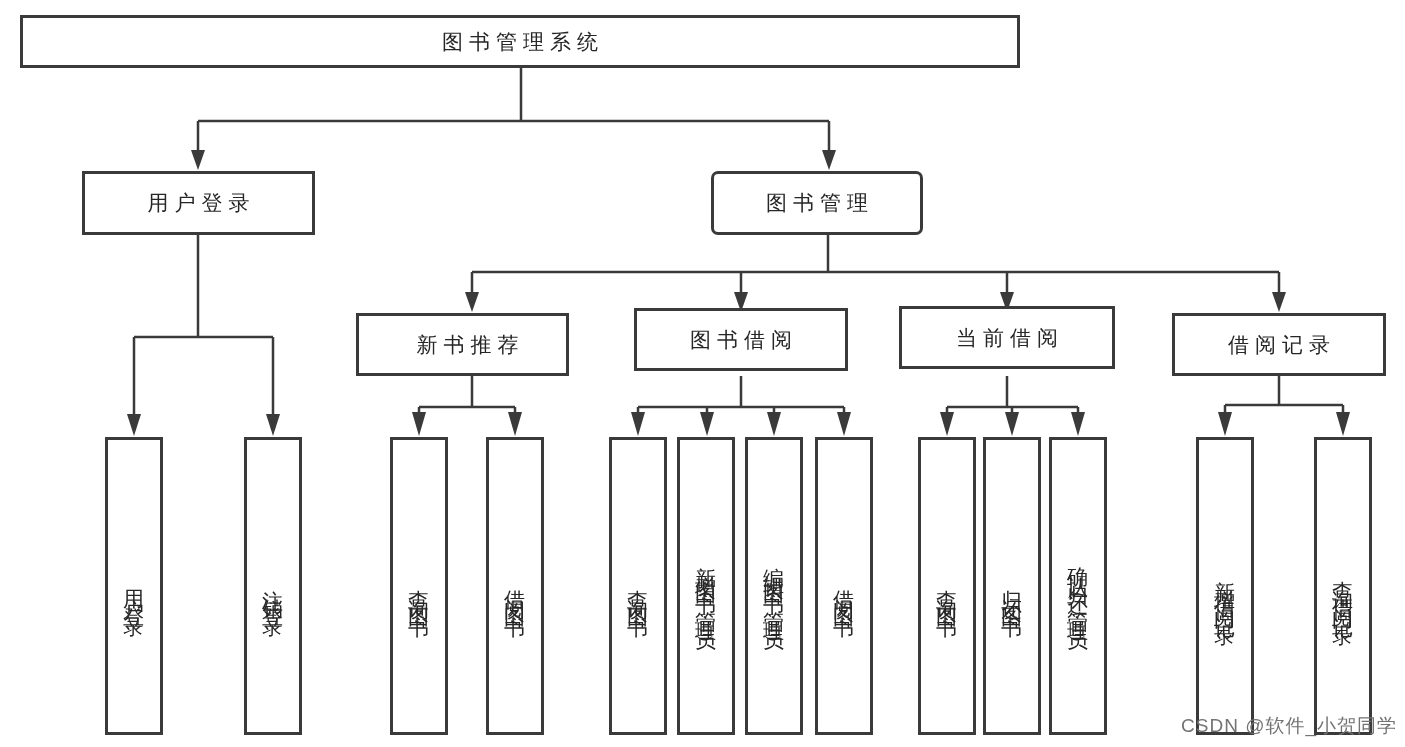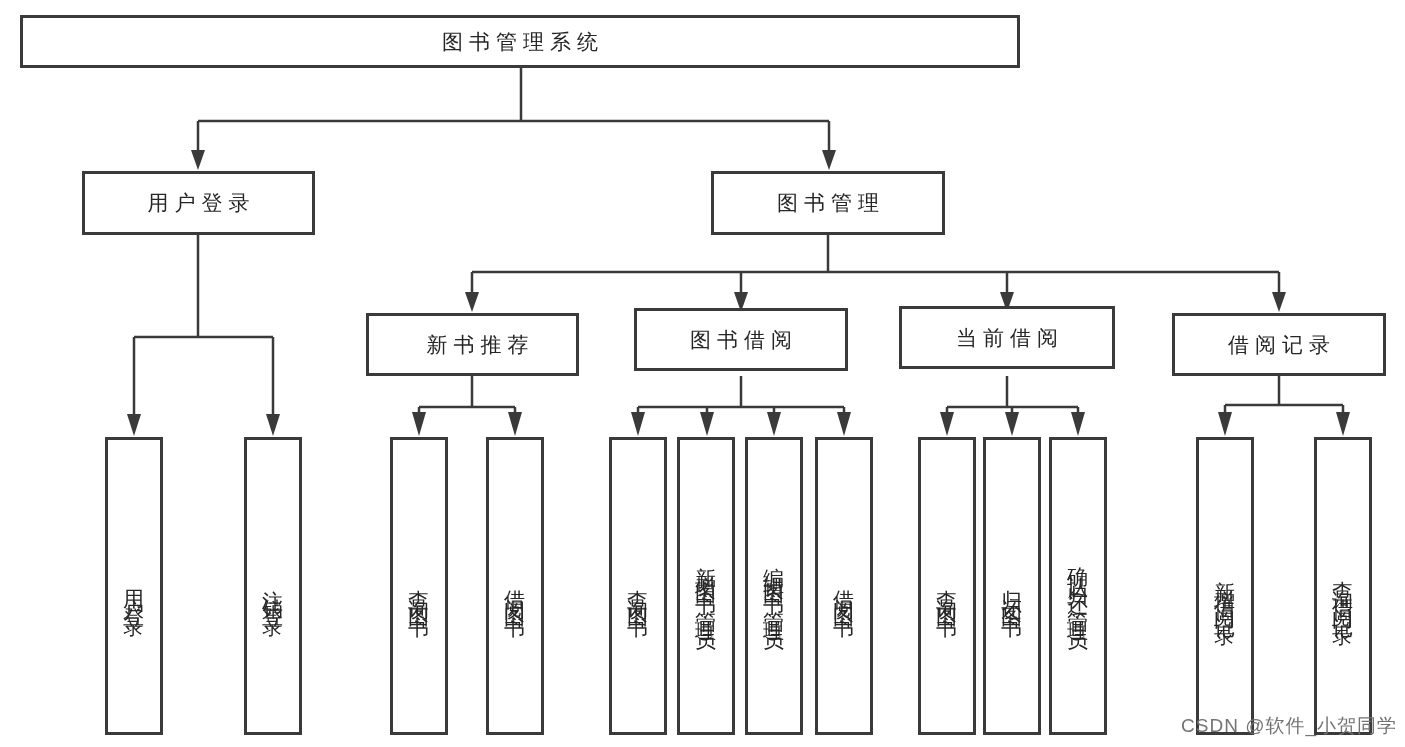--- a/index.html
+++ b/index.html
@@ -113,25 +113,25 @@
     </g>
   </svg>
 
   <div class="node hnode" style="left:20px; top:15px; width:1000px; height:53px;">
     <span>图书管理系统</span>
   </div>
 
   <div class="node hnode" style="left:82px; top:171px; width:233px; height:64px;">
     <span>用户登录</span>
   </div>
-  <div class="node hnode" style="left:711px; top:171px; width:234px; height:64px;">
+  <div class="node hnode" style="left:711px; top:171px; width:212px; height:64px;border-radius:7px;">
     <span>图书管理</span>
   </div>
 
-  <div class="node hnode" style="left:366px; top:313px; width:213px; height:63px;padding-left:10px;">
+  <div class="node hnode" style="left:356px; top:313px; width:213px; height:63px;padding-left:10px;">
     <span>新书推荐</span>
   </div>
   <div class="node hnode" style="left:634px; top:308px; width:214px; height:63px;">
     <span>图书借阅</span>
   </div>
   <div class="node hnode" style="left:899px; top:306px; width:216px; height:63px;">
     <span>当前借阅</span>
   </div>
   <div class="node hnode" style="left:1172px; top:313px; width:214px; height:63px;">
     <span>借阅记录</span>

